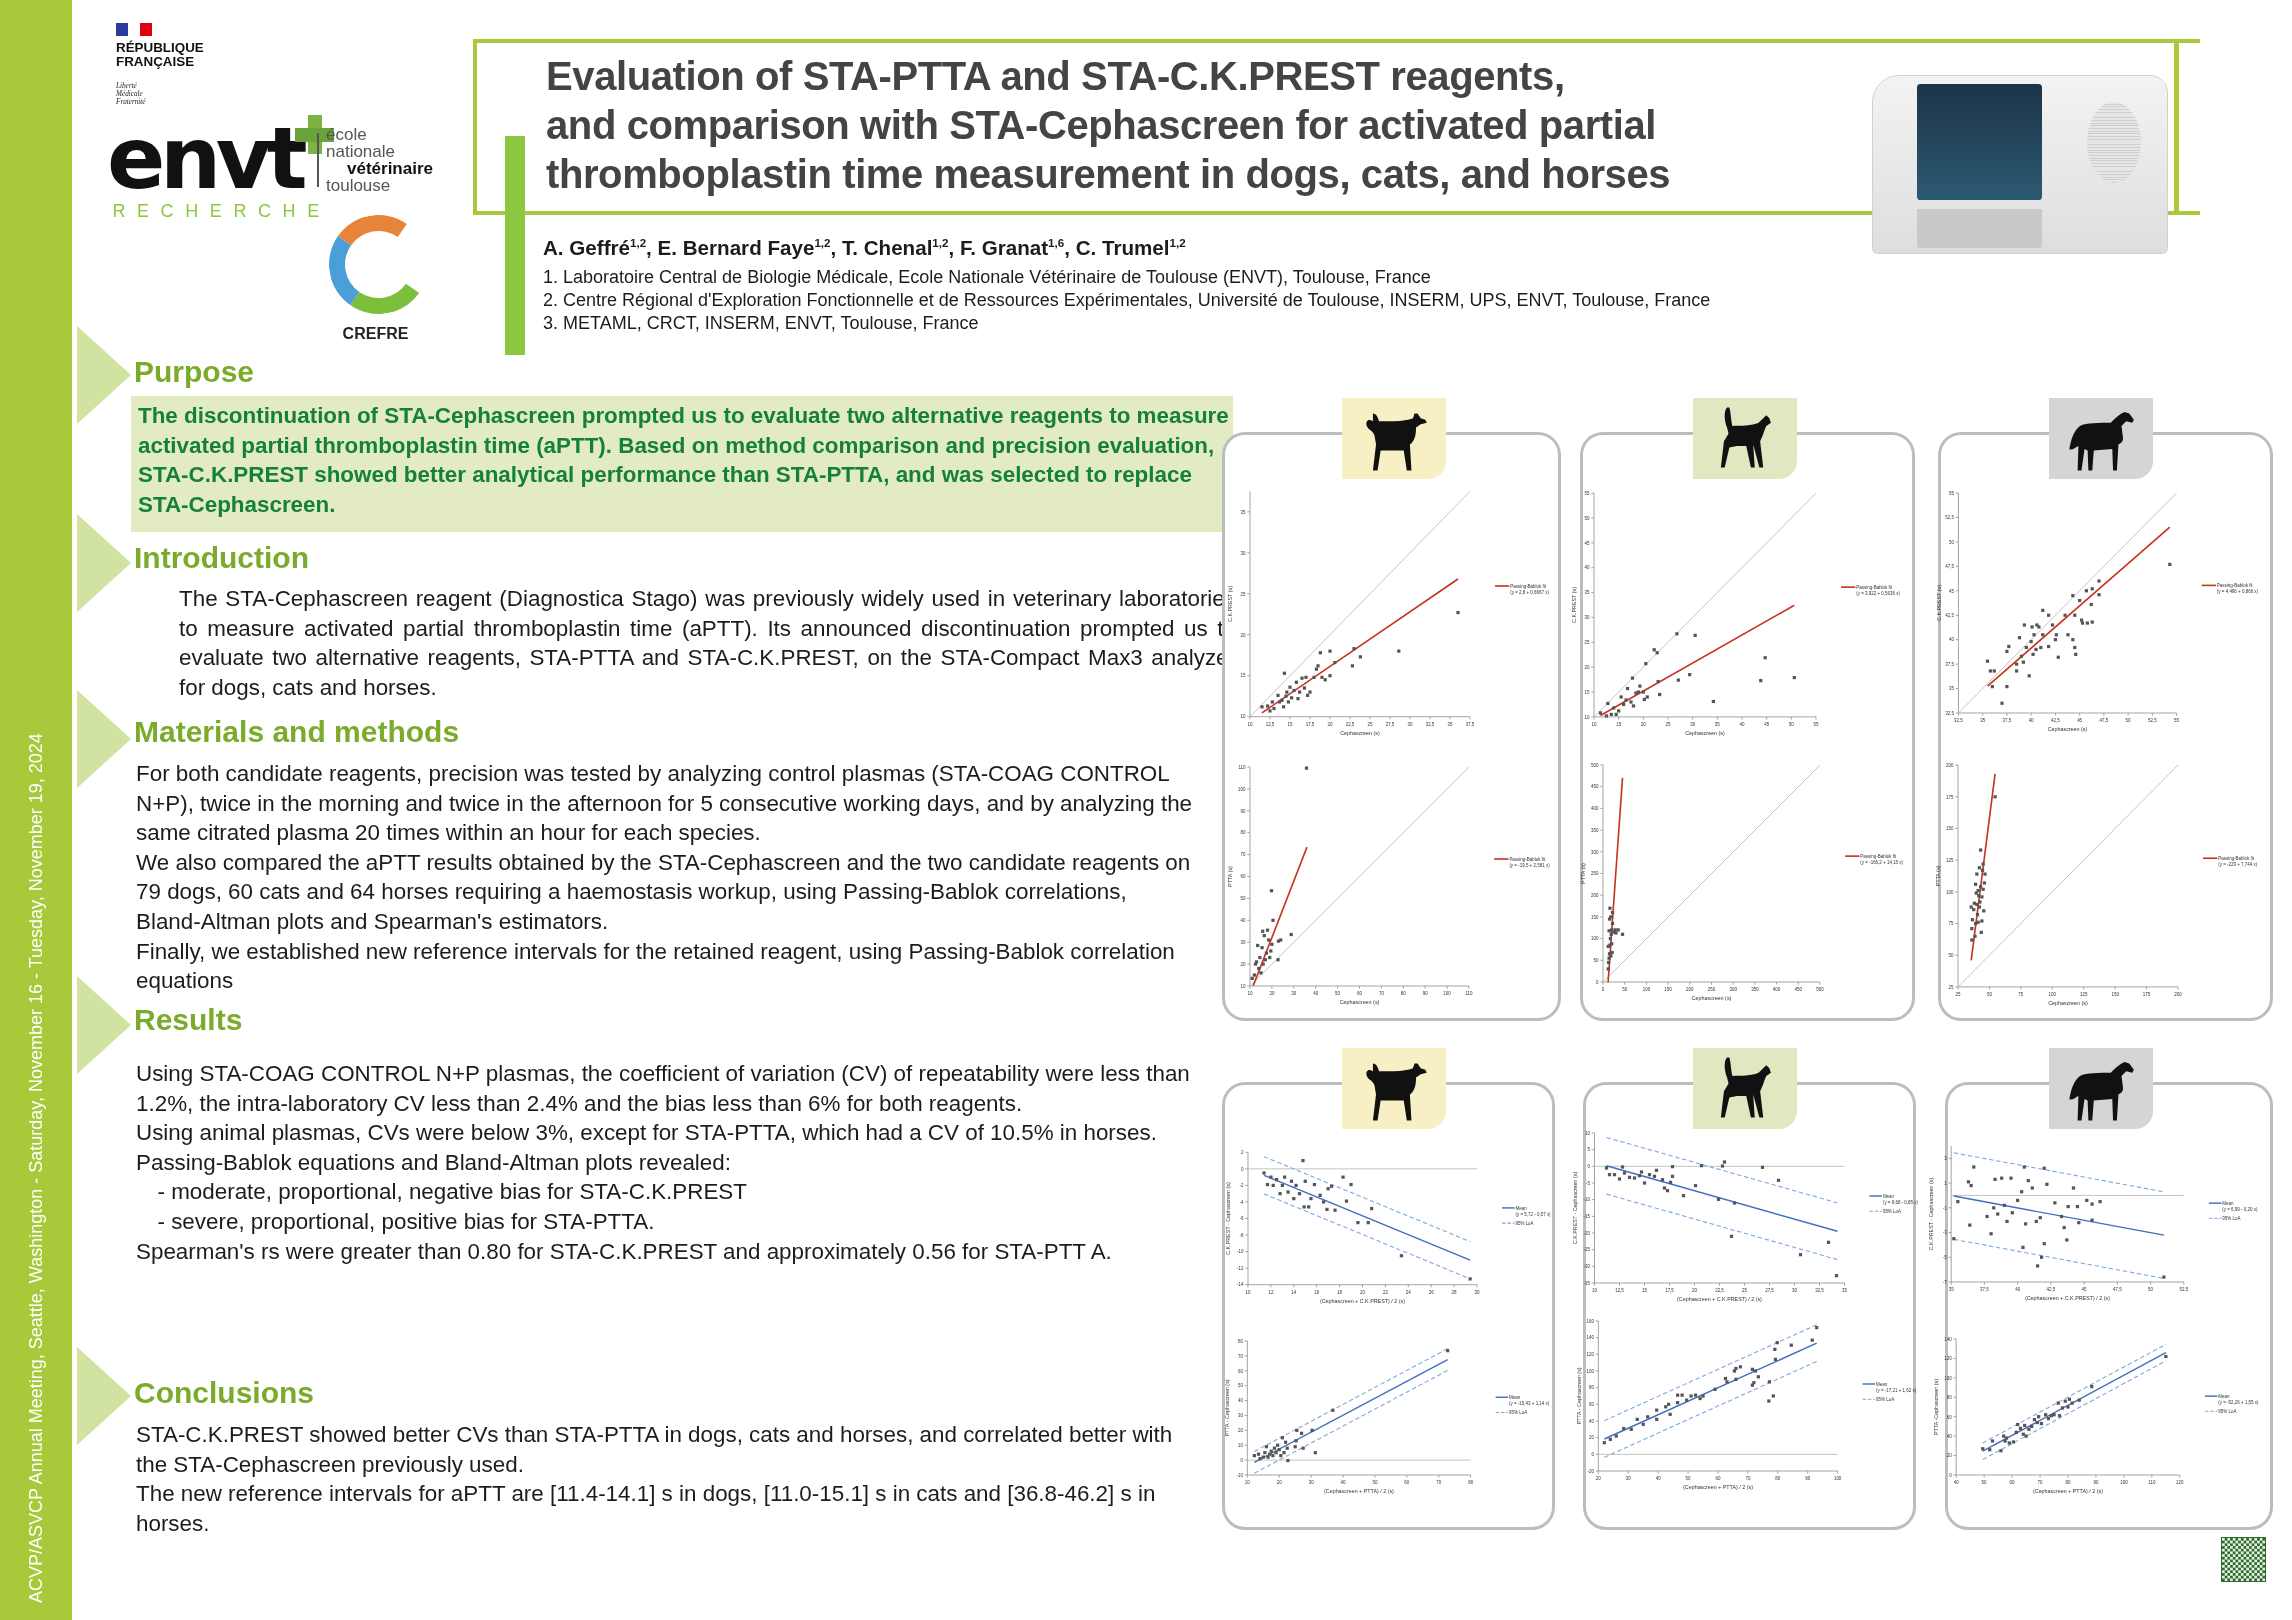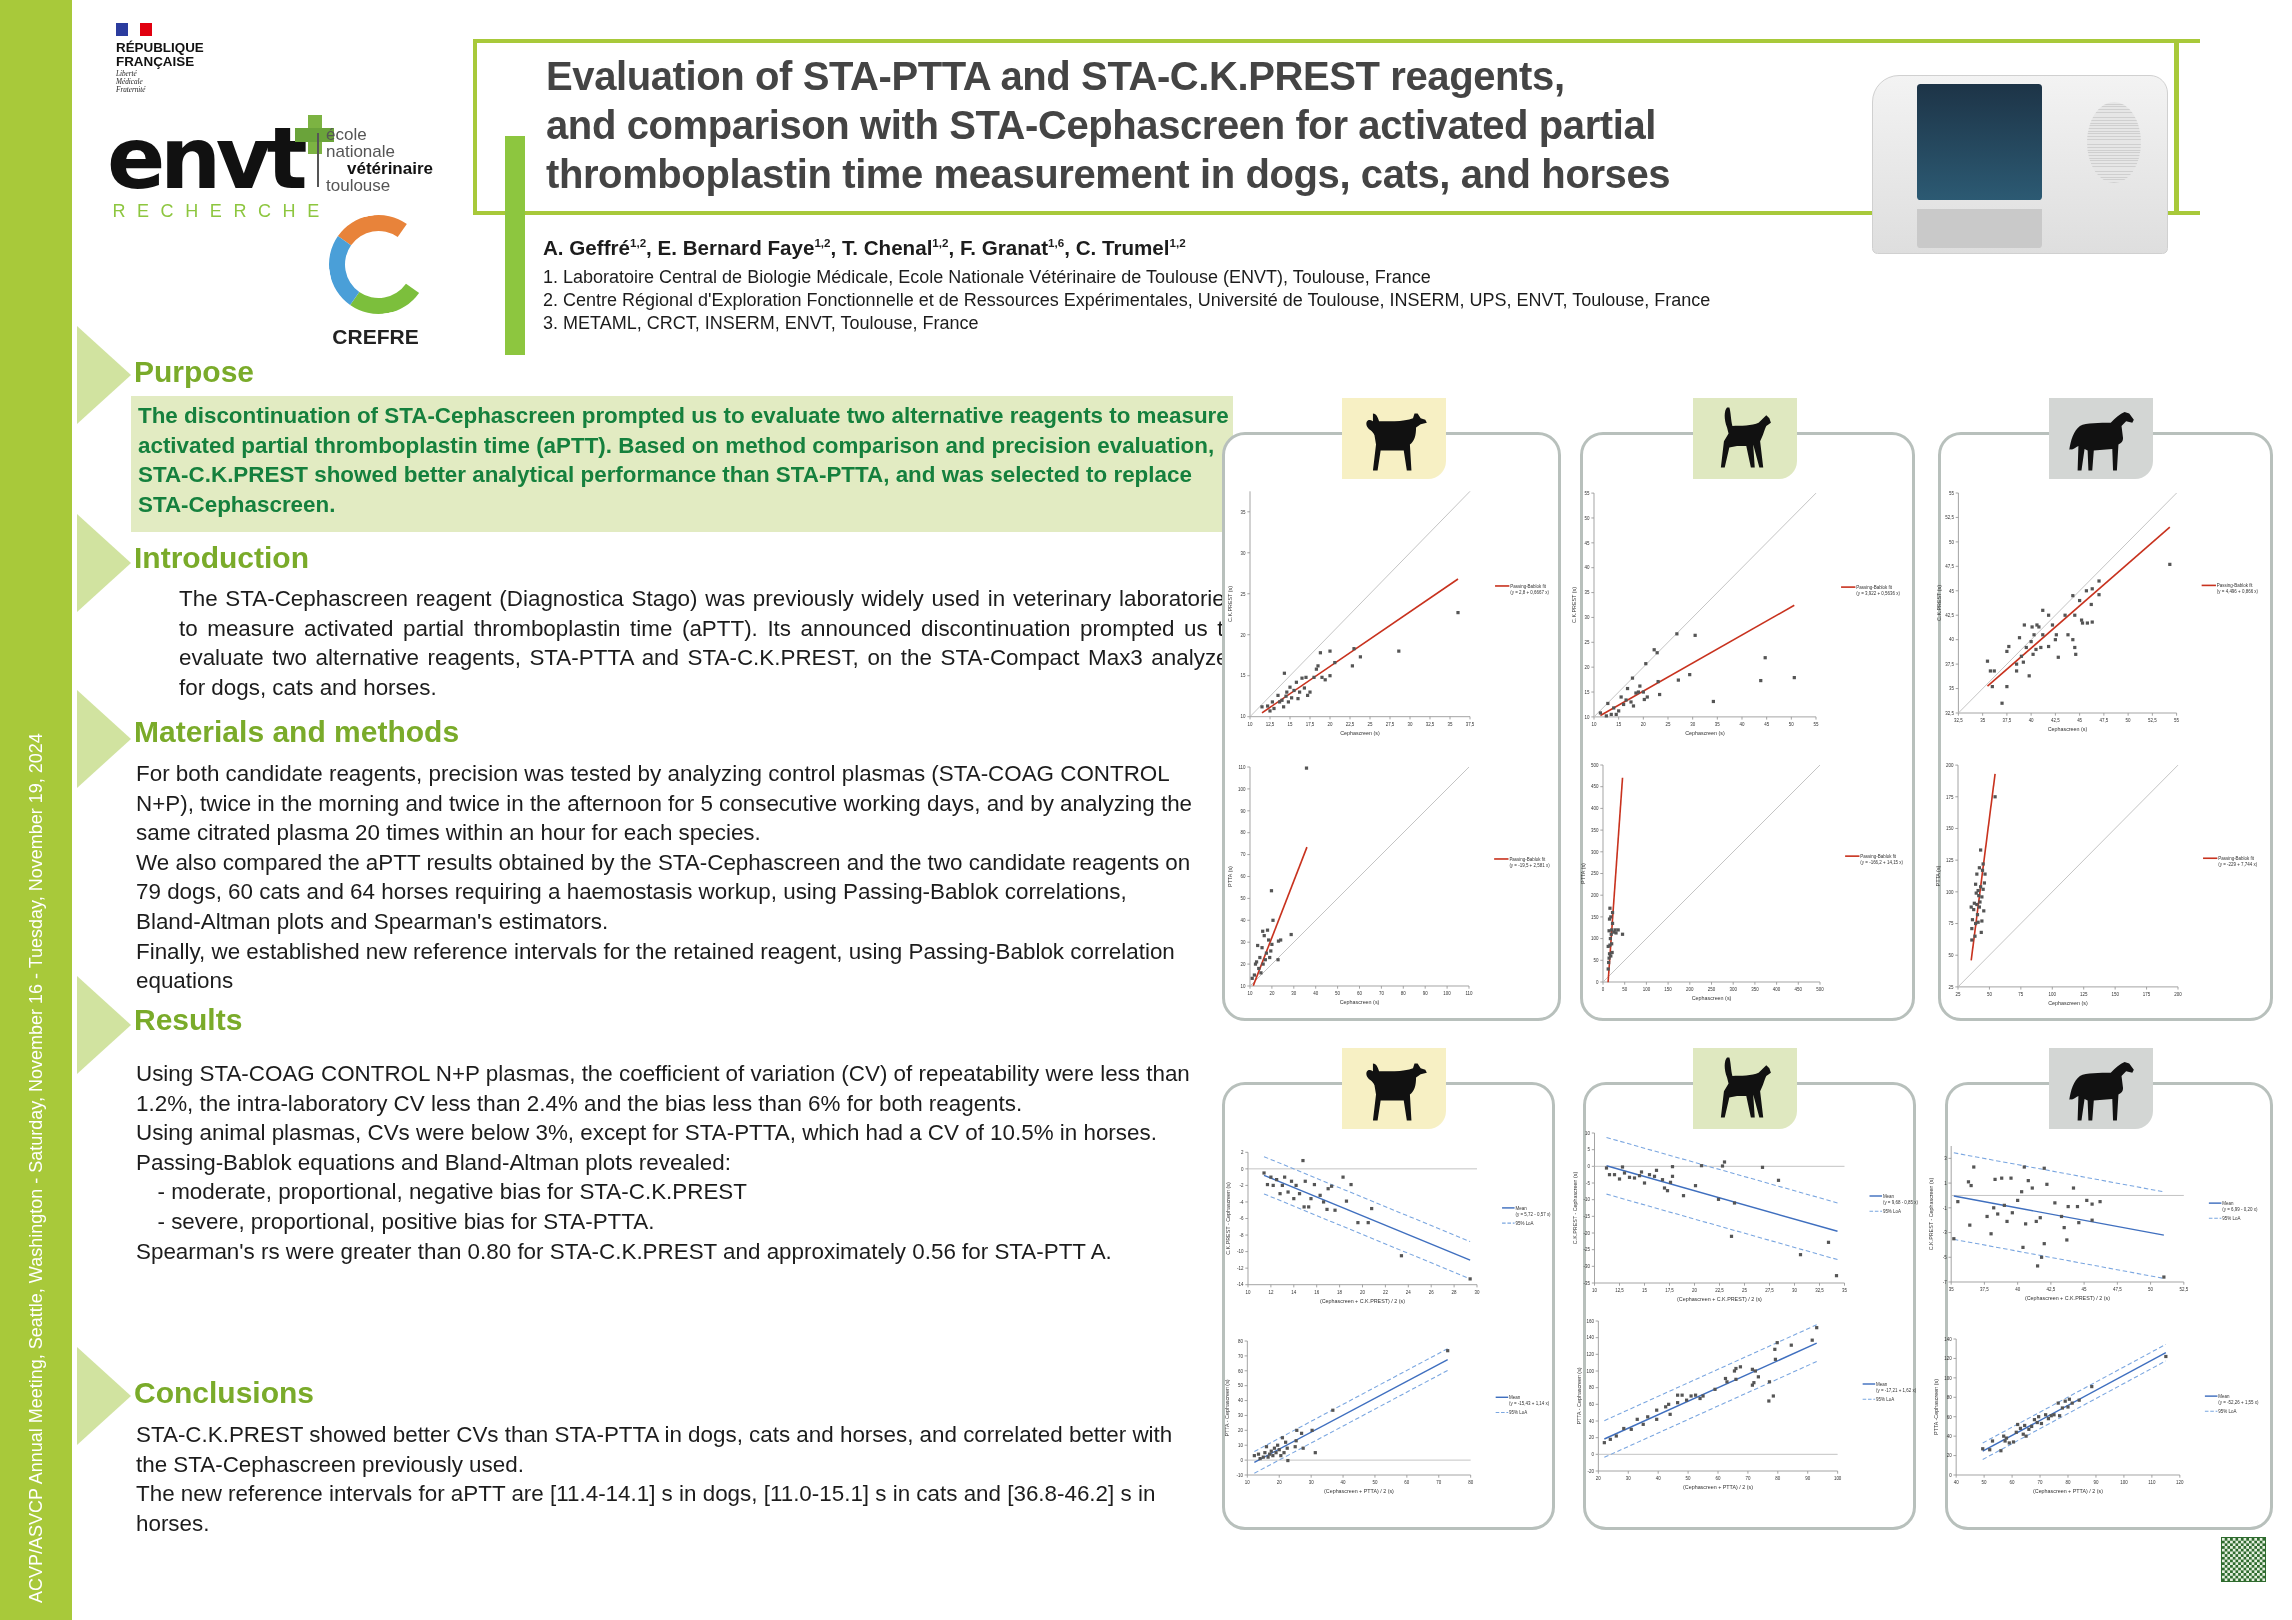--- a/index.html
+++ b/index.html
@@ -4,34 +4,34 @@
 <style>
   * { box-sizing: border-box; margin: 0; padding: 0; }
   html, body { width: 2293px; height: 1620px; background: #ffffff; overflow: hidden; }
   body { position: relative; font-family: "Liberation Sans", "DejaVu Sans", sans-serif; color: #1c1c1c; }
   .sidebar { position: absolute; left: 0; top: 0; width: 72px; height: 1620px; background: #a8c93a; }
   .sidebar-text { position: absolute; left: 36px; top: 1603px; transform-origin: 0 0; transform: rotate(-90deg) translateY(-50%); white-space: nowrap; color: #ffffff; font-size: 18px; font-family: "Liberation Sans", sans-serif; }
   .rf { position: absolute; left: 116px; top: 23px; }
   .rf-flag { width: 36px; height: 12.5px; display: flex; }
   .rf-flag span { flex: 1; }
   .rf-name { font-weight: bold; font-size: 13.4px; line-height: 14.3px; margin-top: 5.4px; color: #111; }
-  .rf-motto { font-family: "Liberation Serif", serif; font-style: italic; font-size: 7.2px; line-height: 8px; margin-top: 1px; color: #222; }
+  .rf-motto { font-family: "Liberation Serif", serif; font-style: italic; font-size: 7.2px; line-height: 8px; margin-top: 13px; color: #222; }
   .envt { position: absolute; left: 107px; top: 115px; width: 304px; height: 107px; }
   .envt-word { position: absolute; left: 0; top: 0; font-size: 86px; font-weight: bold; letter-spacing: -5.4px; color: #111; line-height: 86px; font-family: "DejaVu Sans", sans-serif; }
   .envt-plus { position: absolute; left: 188px; top: 0; width: 39px; height: 39px; }
   .envt-plus::before { content: ""; position: absolute; left: 12.5px; top: 0; width: 14.3px; height: 39px; background: #7cb342; }
   .envt-plus::after { content: ""; position: absolute; left: 0; top: 12.5px; width: 39px; height: 14.3px; background: #6aa33a; }
   .envt-divider { position: absolute; left: 204px; top: 18px; width: 1.8px; height: 54px; background: #555; }
   .envt-school { position: absolute; left: 213px; top: 10.7px; font-size: 17px; line-height: 17px; color: #555; }
   .envt-school b { color: #111; margin-left: 21px; }
   .envt-recherche { position: absolute; left: 5.4px; top: 86px; font-size: 18px; letter-spacing: 11.6px; color: #8dc63f; }
   .crefre { position: absolute; left: 322px; top: 215px; width: 107px; height: 143px; }
   .crefre-ring { width: 99px; height: 99px; border-radius: 50%; border: 16px solid transparent;
     border-top-color: #e8833a; border-left-color: #4a9fd8; border-bottom-color: #7cbf3c; border-right-color: transparent; margin-left: 7.2px; transform: rotate(-10deg); }
-  .crefre-label { font-weight: bold; font-size: 21px; text-align: center; margin-top: 10.7px; color: #222; }
+  .crefre-label { font-weight: bold; font-size: 16px; text-align: center; margin-top: 10.7px; color: #222; }
   .title-box { position: absolute; left: 473px; top: 39px; width: 1727px; height: 176px; border: 4.5px solid #a8c93a; border-right: none; }
   .title-box-right { position: absolute; left: 2174px; top: 39px; width: 4.5px; height: 176px; background: #a8c93a; }
   .title-text { position: absolute; left: 546px; top: 52px; width: 1343px; font-size: 40px; font-weight: bold; line-height: 49px; color: #444; letter-spacing: -0.4px; }
   .title-accent { position: absolute; left: 505px; top: 136px; width: 19.7px; height: 219px; background: #8dc63f; }
   .authors { position: absolute; left: 543px; top: 236px; font-size: 20.6px; font-weight: bold; color: #1c1c1c; }
   .affil { position: absolute; left: 543px; font-size: 18px; color: #1c1c1c; }
   .analyzer { position: absolute; left: 1872px; top: 75px; width: 296px; height: 188px; }
   .an-body { position: absolute; left: 0; top: 0; width: 296px; height: 179px; background: linear-gradient(#f3f3f3, #dedede); border-radius: 27px 18px 5.4px 5.4px; border: 0.9px solid #d0d0d0; }
   .an-window { position: absolute; left: 45px; top: 9px; width: 125px; height: 116px; background: linear-gradient(#1d3447, #2c5a73); border-radius: 3.6px; }
   .an-vent { position: absolute; left: 215px; top: 27px; width: 54px; height: 81px; border-radius: 50%; background: repeating-linear-gradient(#e6e6e6 0 1.8px, #cfcfcf 1.8px 2.7px); }

